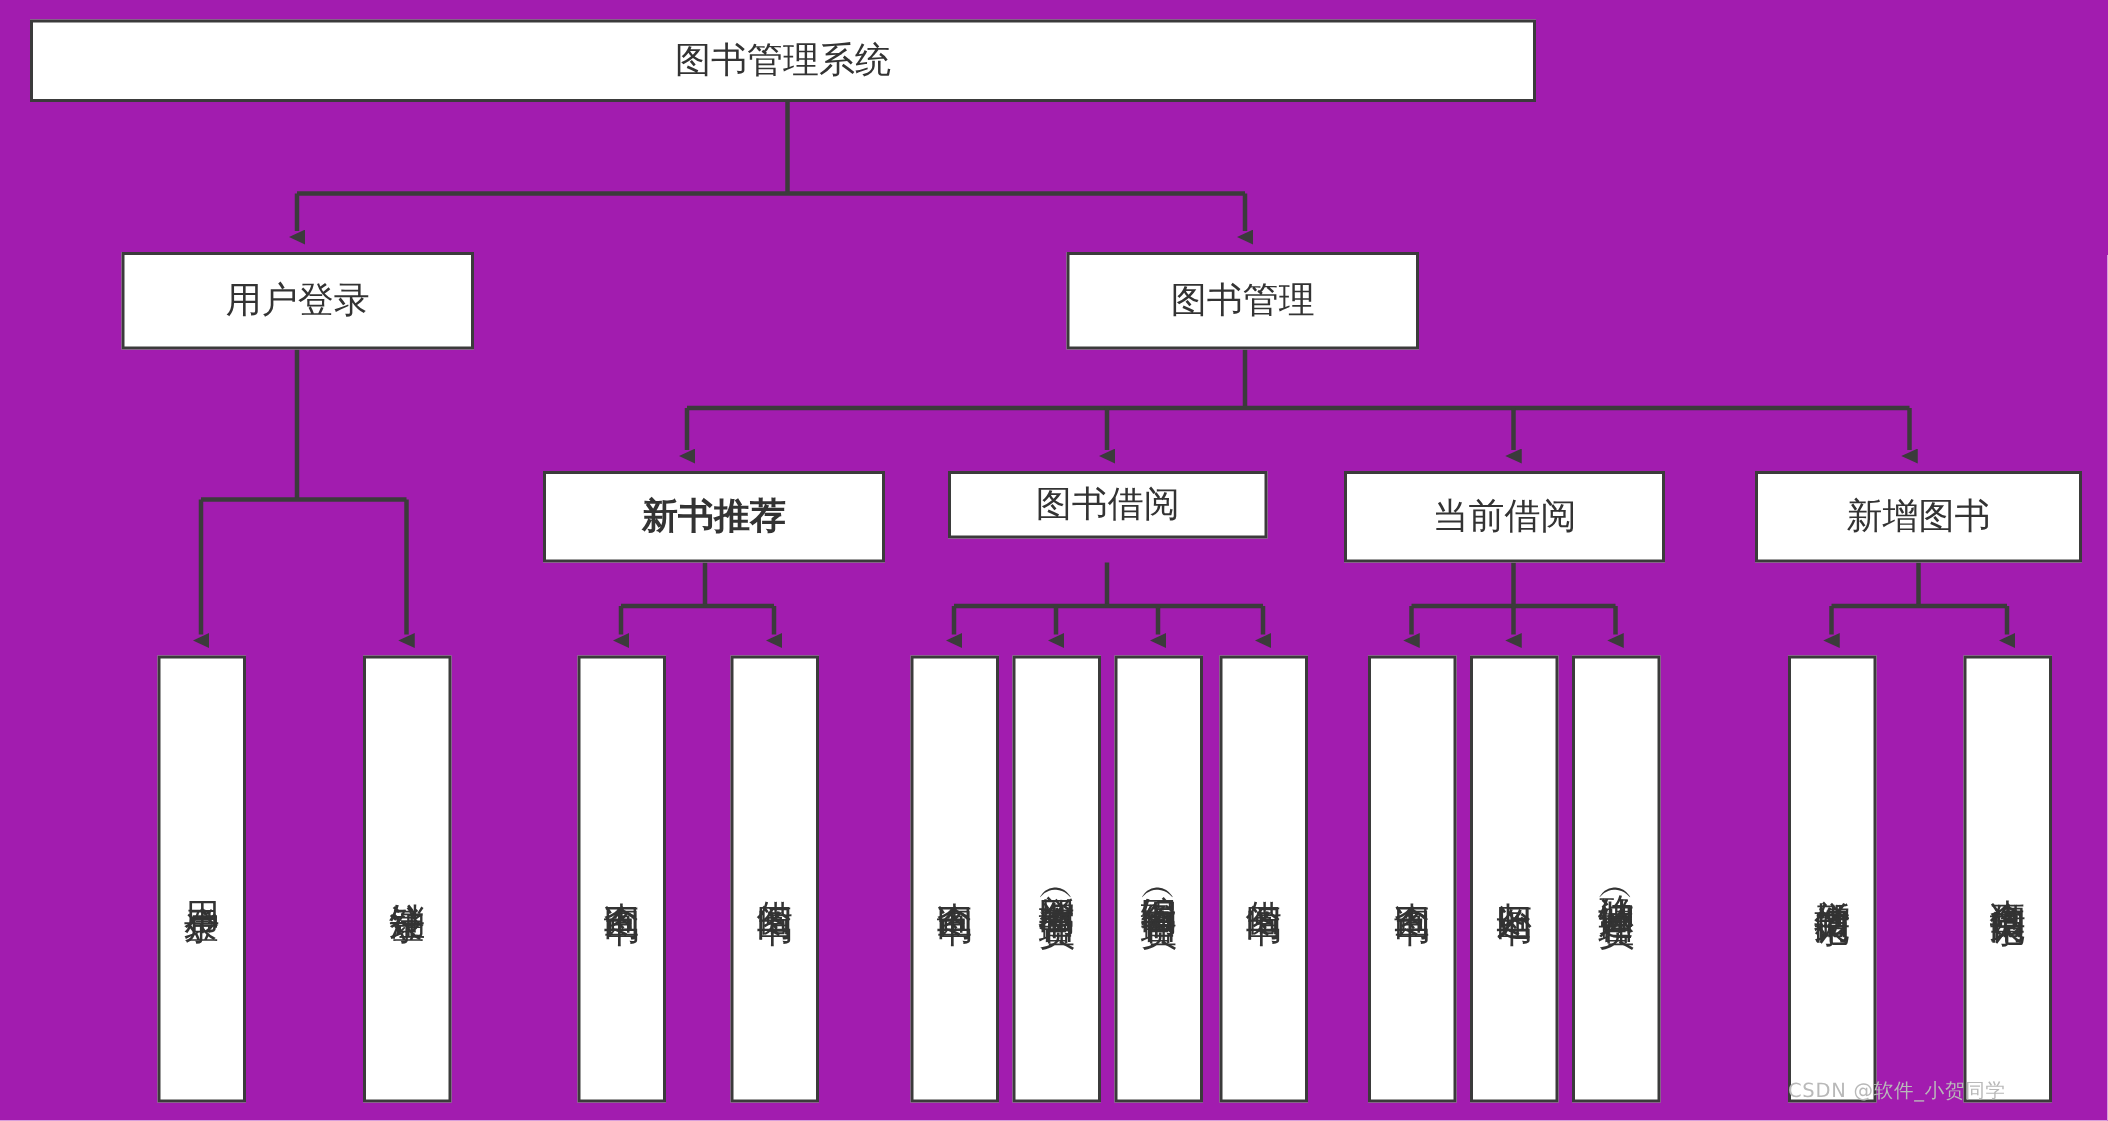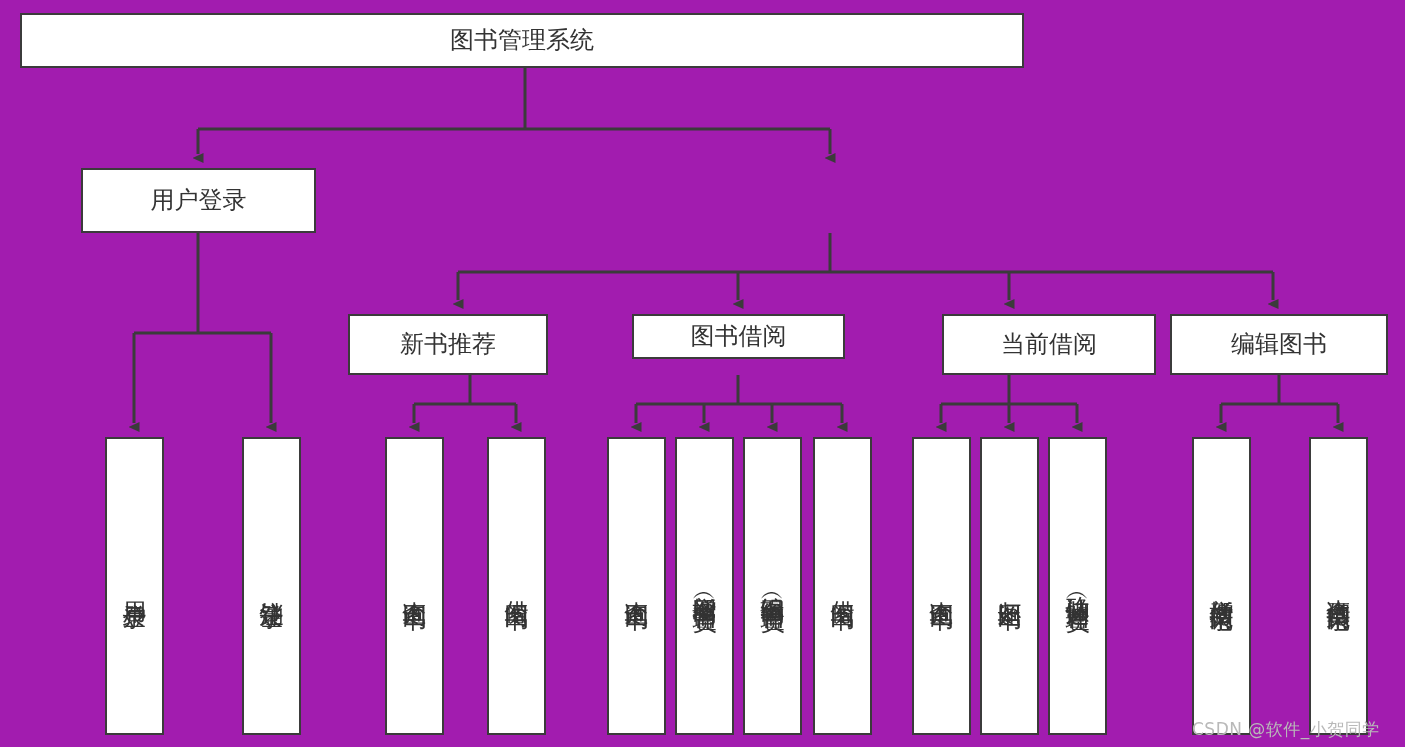--- a/index.html
+++ b/index.html
@@ -51,21 +51,21 @@
   .v-node .node-label {
     writing-mode: vertical-rl;
     text-orientation: upright;
     font-size: 24px;
     letter-spacing: 2px;
     line-height: 1;
   }
   .watermark {
     position: absolute;
     color: #b9b9b9;
-    font-size: 17px;
+    font-size: 13px;
     letter-spacing: 0.5px;
     white-space: nowrap;
     font-family: "DejaVu Sans", "Liberation Sans", sans-serif;
   }
 </style>
 </head>
 <body>
 
 <div id="canvas">
 
@@ -120,35 +120,38 @@
   </svg>
 
   <div class="node h-node" style="left:20px; top:13px; width:1004px; height:55px;">
     <span class="node-label">图书管理系统</span>
   </div>
 
   <div class="node h-node" style="left:81px; top:168px; width:235px; height:65px;">
     <span class="node-label">用户登录</span>
   </div>
 
-
-  <div class="node h-node" style="left:348px; top:314px; width:200px; height:61px;">
+  <div class="node h-node" style="left:711px; top:168px; width:235px; height:65px;">
+    <span class="node-label">图书管理</span>
+  </div>
+
+  <div class="node h-node" style="left:362px; top:314px; width:228px; height:61px;font-weight:bold;">
     <span class="node-label">新书推荐</span>
   </div>
 
   <div class="node h-node" style="left:632px; top:314px; width:213px; height:45px;">
     <span class="node-label">图书借阅</span>
   </div>
 
-  <div class="node h-node" style="left:942px; top:314px; width:214px; height:61px;">
+  <div class="node h-node" style="left:896px; top:314px; width:214px; height:61px;">
     <span class="node-label">当前借阅</span>
   </div>
 
   <div class="node h-node" style="left:1170px; top:314px; width:218px; height:61px;">
-    <span class="node-label">编辑图书</span>
+    <span class="node-label">新增图书</span>
   </div>
 
   <div class="node v-node" style="left:105px; top:437px; width:59px; height:298px;">
     <span class="node-label">用户登录</span>
   </div>
 
   <div class="node v-node" style="left:242px; top:437px; width:59px; height:298px;">
     <span class="node-label">注销登录</span>
   </div>
 

